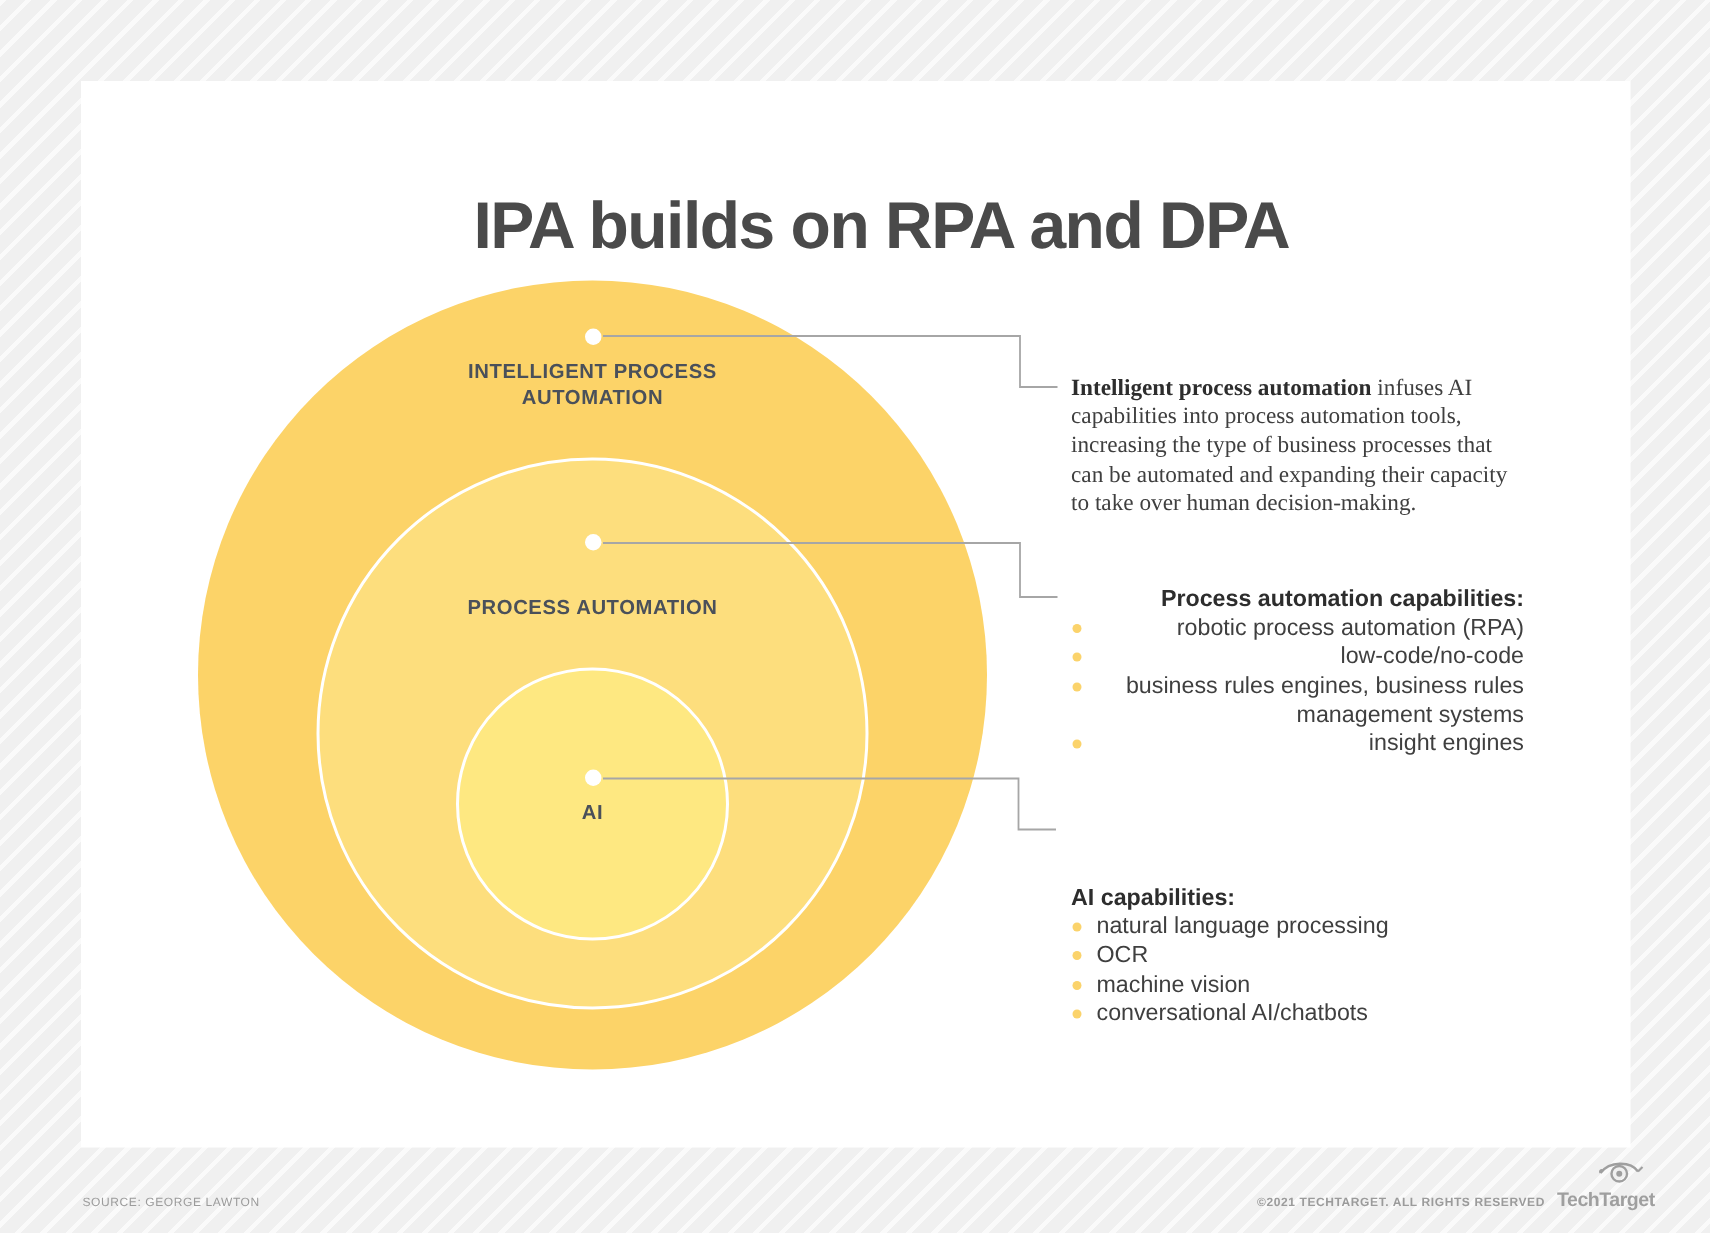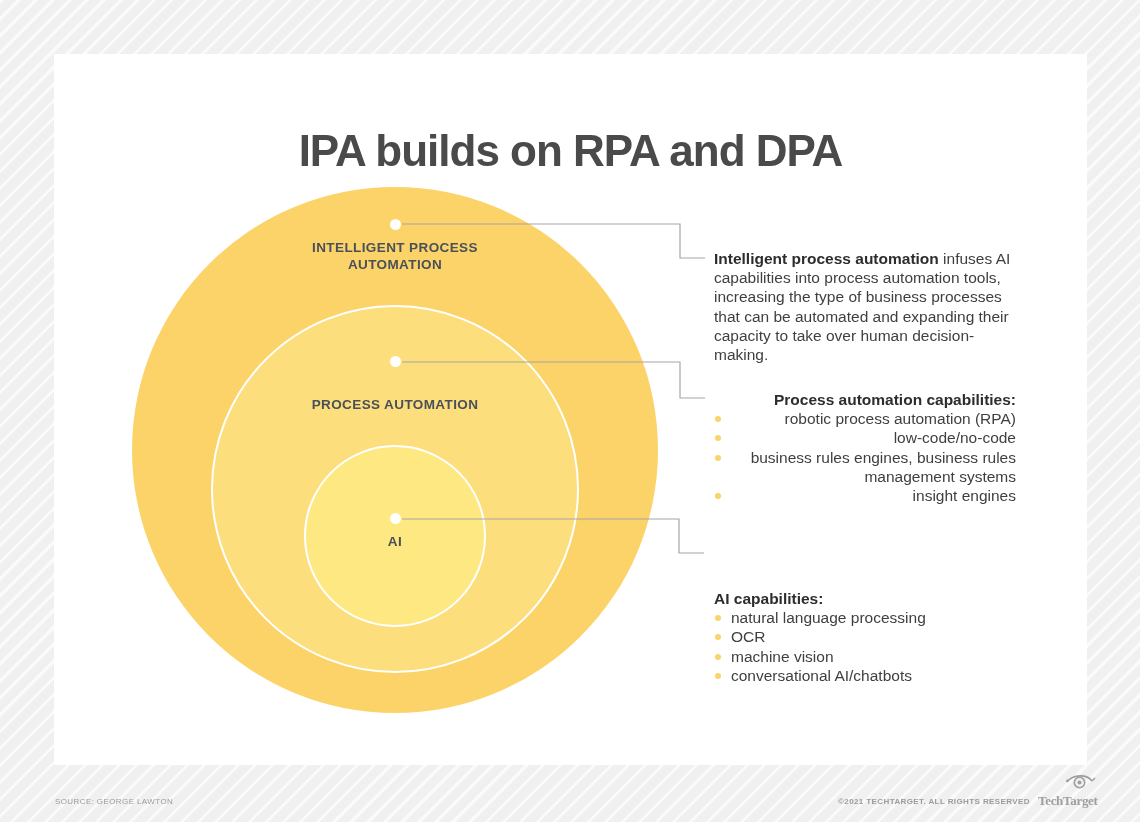--- a/index.html
+++ b/index.html
@@ -7,21 +7,21 @@
   body {
     width:1140px; height:822px; position:relative; overflow:hidden;
     font-family:"Liberation Sans", sans-serif;
     background: repeating-linear-gradient(135deg, #fafafa 0px, #fafafa 3px, #f0f0f0 3px, #f0f0f0 12px);
   }
   .card {
     position:absolute; left:54px; top:54px; width:1033px; height:711px;
     background:#ffffff;
   }
   .title {
-    position:absolute; left:54px; top:97px; width:1033px;
+    position:absolute; left:71px; top:97px; width:1033px;
     text-align:center; font-size:44px; font-weight:bold;
     letter-spacing:-1px; color:#4a4a4a;
   }
   .circle { position:absolute; border-radius:50%; }
   .circle-outer  { left:132px; top:187px; width:526px; height:526px; background:#fcd368; }
   .circle-middle { left:211px; top:305px; width:368px; height:368px; background:#fdde7d; border:2px solid #ffffff; }
   .circle-inner  { left:304px; top:445px; width:182px; height:182px; background:#fee881; border:2px solid #ffffff; }
   .ring-label {
     position:absolute; text-align:center; font-weight:bold;
     font-size:13.5px; line-height:17px; letter-spacing:0.4px; color:#4a505a;
@@ -35,41 +35,41 @@
   }
   .dot-1 { left:390px; top:219px; }
   .dot-2 { left:390px; top:356px; }
   .dot-3 { left:390px; top:513px; }
   .connector-svg { position:absolute; left:0; top:0; pointer-events:none; }
   .connector-svg path { fill:none; stroke:#a6a6a6; stroke-width:1.2; }
   .ann {
     position:absolute; left:714px; width:302px;
     font-size:15.5px; line-height:19.2px; color:#3f3f3f;
   }
-  .ann-1 { top:249px; }
+  .ann-1 { top:249px;font-family:Liberation Serif, serif; }
   .ann-2 { top:390px;text-align:right; }
   .ann-3 { top:549px;margin-top:40px; }
   .ann .lead, .ann .heading { font-weight:bold; color:#2d2d2d; }
   .ann ul { margin:0; padding:0; list-style:none; }
   .ann li { position:relative; padding-left:17px; }
   .bullet-dot {
     position:absolute; left:1px; top:7px; width:6px; height:6px;
     border-radius:50%; background:#fbd36b;
   }
   .footer-source {
     position:absolute; left:55px; top:797px;
     font-size:8px; font-weight:normal; letter-spacing:0.4px; color:#9b9b9b;
   }
   .footer-copyright {
     position:absolute; right:110px; top:797px;
     font-size:8px; font-weight:bold; letter-spacing:0.4px; color:#9b9b9b;margin-left:29px;
   }
   .logo {
     position:absolute; left:1038px; top:772px; width:58px;
-    text-align:right; color:#9f9f9f;font-family:Liberation Serif, serif;
+    text-align:right; color:#9f9f9f;
   }
   .logo .eye { display:block; margin:0 0 1px auto; }
   .logo-text {
     font-size:13px; font-weight:bold; letter-spacing:-0.3px; color:#9f9f9f;
   }
 </style>
 </head>
 <body>
 
 <div class="card"></div>

